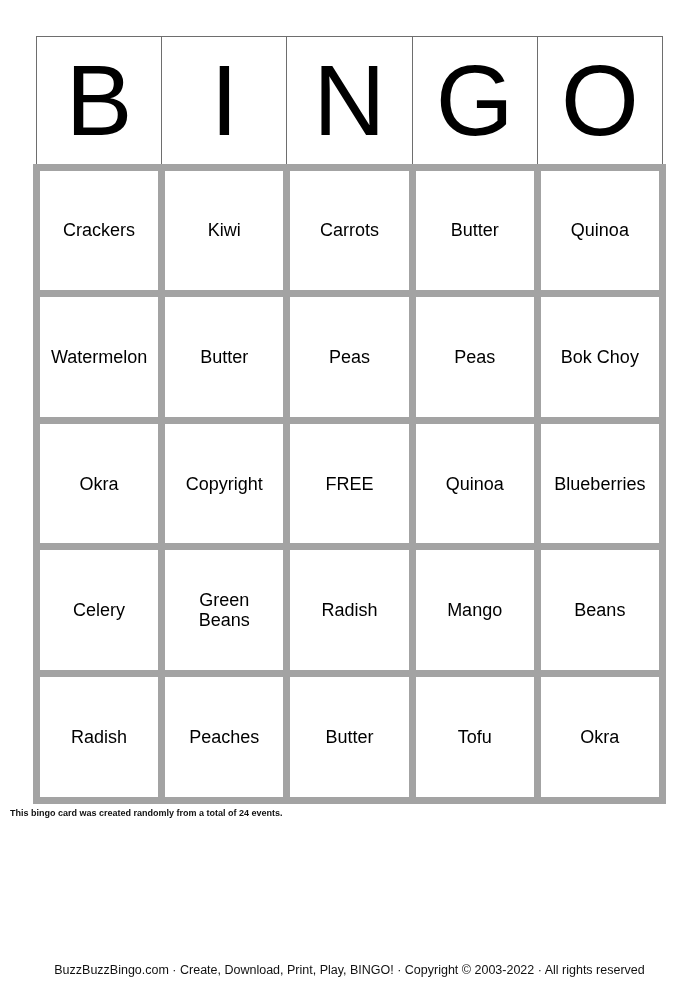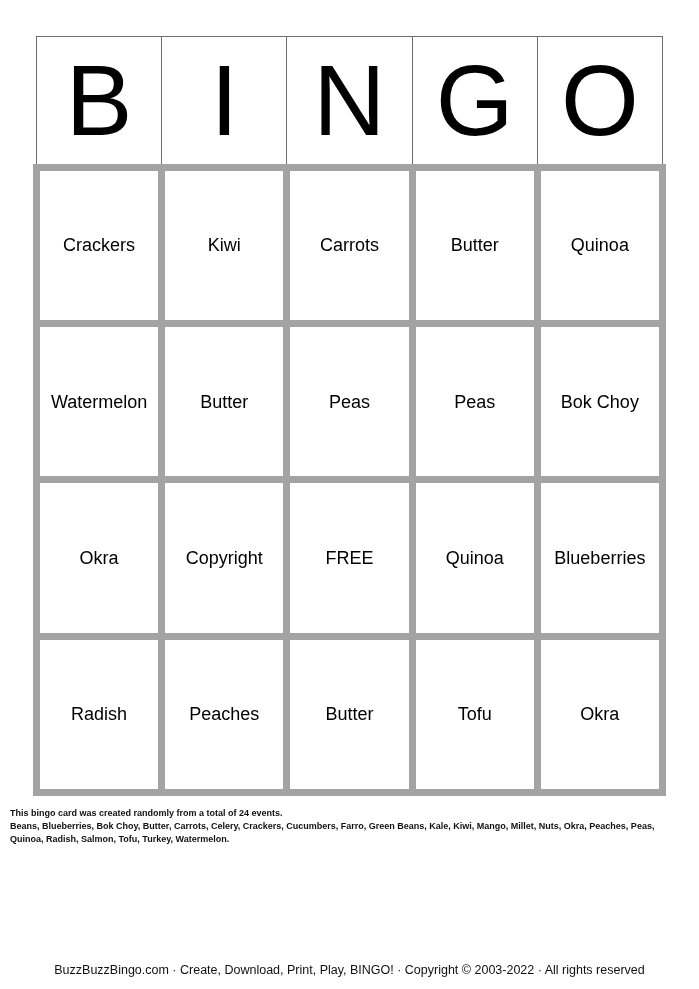--- a/index.html
+++ b/index.html
@@ -40,27 +40,33 @@
       <td><span class="cell-text">Bok Choy</span></td>
     </tr>
     <tr>
       <td><span class="cell-text">Okra</span></td>
       <td><span class="cell-text">Copyright</span></td>
       <td><span class="cell-text">FREE</span></td>
       <td><span class="cell-text">Quinoa</span></td>
       <td><span class="cell-text">Blueberries</span></td>
     </tr>
     <tr>
+      <td><span class="cell-text">Celery</span></td>
+      <td><span class="cell-text" style="width:70px;">Green Beans</span></td>
+      <td><span class="cell-text">Radish</span></td>
+      <td><span class="cell-text">Mango</span></td>
+      <td><span class="cell-text">Beans</span></td>
+    </tr>
+    <tr>
       <td><span class="cell-text">Radish</span></td>
       <td><span class="cell-text">Peaches</span></td>
       <td><span class="cell-text">Butter</span></td>
       <td><span class="cell-text">Tofu</span></td>
       <td><span class="cell-text">Okra</span></td>
     </tr>
   </tbody>
 </table>
 
 <div class="info">
   <div>This bingo card was created randomly from a total of 24 events.</div>
-  <div>Beans, Blueberries, Bok Choy, Butter, Carrots, Celery, Crackers, Cucumbers, Farro, Green Beans, Kale, Kiwi, Mango, Millet, Nuts, Okra, Peaches, Peas, Quinoa, Radish, Salmon, Tofu, Turkey, Watermelon.</div>
 </div>
 
 <div class="footer">BuzzBuzzBingo.com · Create, Download, Print, Play, BINGO! · Copyright © 2003-2022 · All rights reserved</div>
 
 </body></html>

